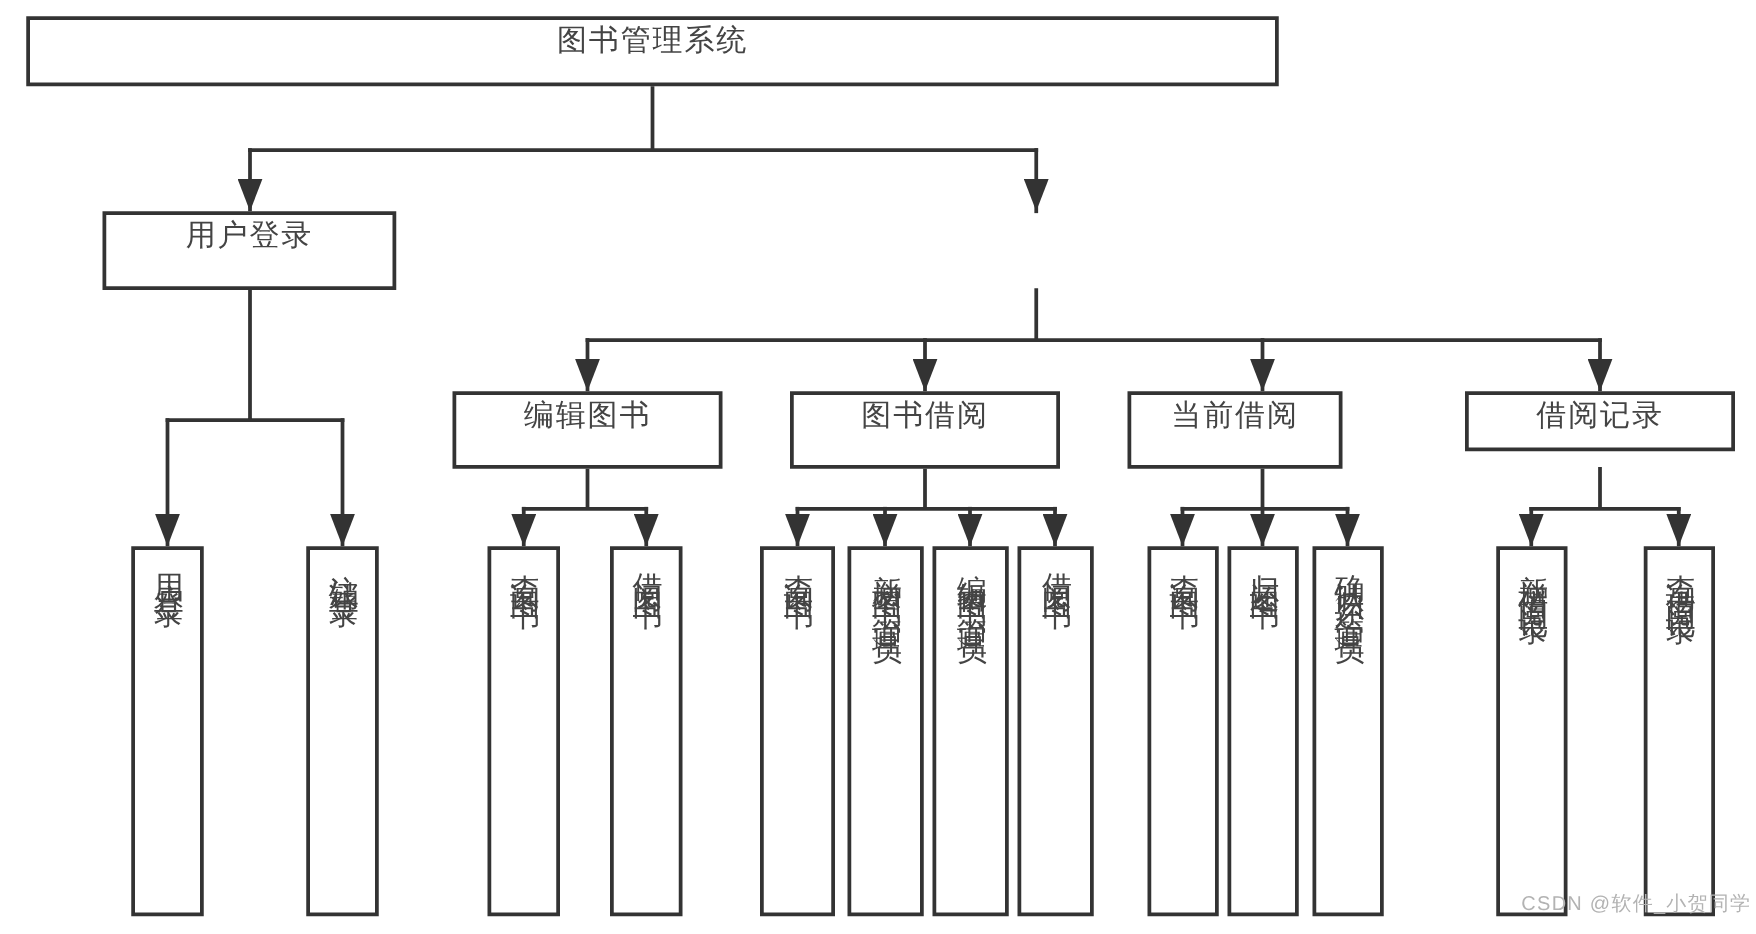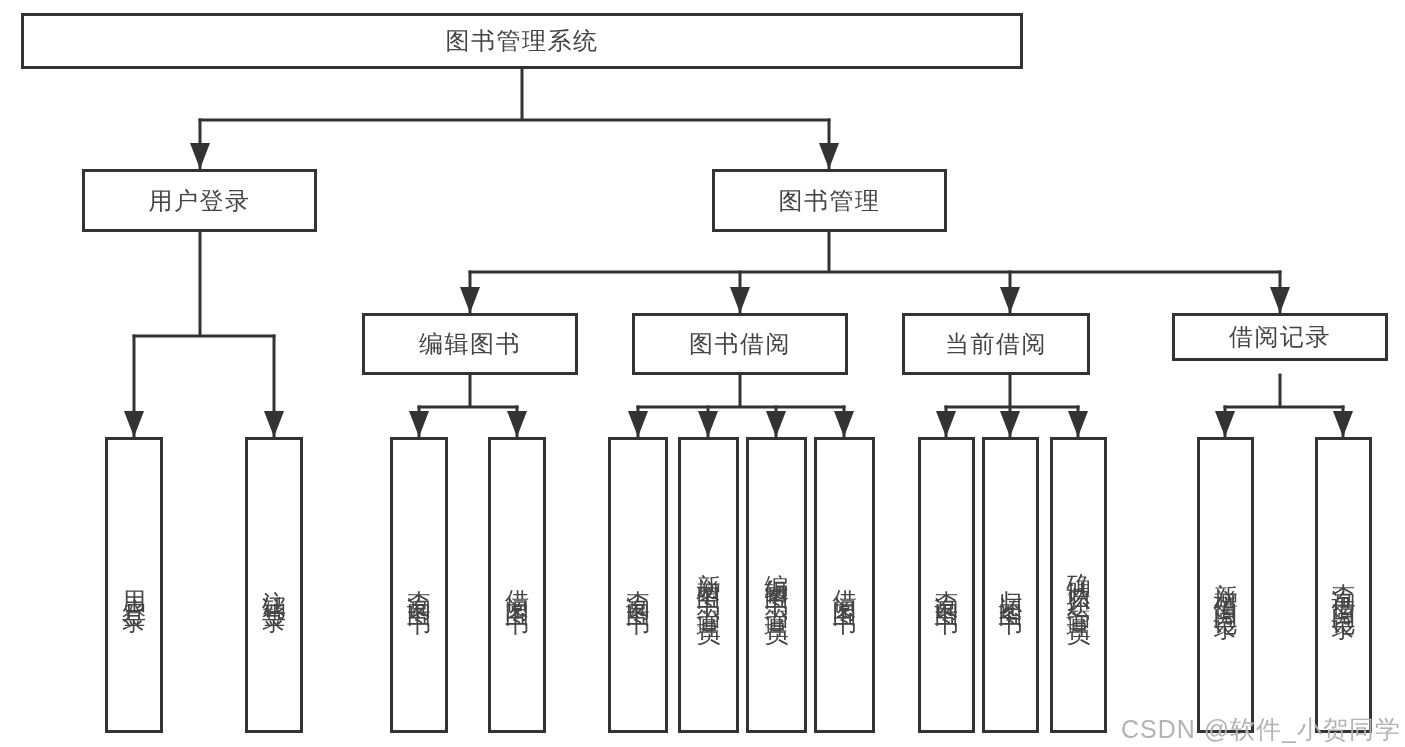--- a/index.html
+++ b/index.html
@@ -15,33 +15,33 @@
     background:var(--background);
     font-family:"Liberation Sans","DejaVu Sans",sans-serif;
     overflow:hidden;
   }
   #wires{position:absolute;left:0;top:0;width:1405px;height:747px;}
   #wires path{stroke:var(--line);stroke-width:3;fill:none;stroke-linecap:square;}
   #wires polygon{fill:var(--line);stroke:none;}
   .node{
     position:absolute;box-sizing:border-box;
     border:3px solid var(--line);background:#fff;
-    display:flex;align-items:center;justify-content:center;
+    display:flex;align-items:flex-start;justify-content:center;
     color:var(--node-text);font-size:24px;
   }
   .hnode span{letter-spacing:1.5px;white-space:nowrap;}
   .vnode span{
     writing-mode:vertical-rl;
     line-height:1;
     letter-spacing:7px;
     white-space:nowrap;
   }
   .watermark{
     position:absolute;right:4px;top:713px;
-    color:var(--watermark);font-size:25px;letter-spacing:1px;
+    color:var(--watermark);font-size:16px;letter-spacing:1px;
     white-space:nowrap;z-index:5;
   }
 </style>
 </head>
 <body>
 
 <div id="stage">
 
   <svg id="wires" viewBox="0 0 1405 747" xmlns="http://www.w3.org/2000/svg">
     <defs>
@@ -79,31 +79,28 @@
     <path d="M1343 407 V437" marker-end="url(#arrowhead)"></path>
   </svg>
 
   <div class="node hnode" style="left:21px;top:13px;width:1002px;height:56px">
     <span>图书管理系统</span>
   </div>
 
   <div class="node hnode" style="left:82px;top:169px;width:235px;height:63px">
     <span>用户登录</span>
   </div>
-  <div class="node hnode" style="left:712px;top:169px;width:235px;height:63px">
-    <span>图书管理</span>
-  </div>
 
   <div class="node hnode" style="left:362px;top:313px;width:216px;height:62px">
     <span>编辑图书</span>
   </div>
   <div class="node hnode" style="left:632px;top:313px;width:216px;height:62px">
     <span>图书借阅</span>
   </div>
-  <div class="node hnode" style="left:902px;top:313px;width:188px;height:62px">
+  <div class="node hnode" style="left:902px;top:313px;width:172px;height:62px">
     <span>当前借阅</span>
   </div>
   <div class="node hnode" style="left:1172px;top:313px;width:216px;height:48px">
     <span>借阅记录</span>
   </div>
 
   <div class="node vnode" style="left:105px;top:437px;width:58px;height:296px">
     <span>用户登录</span>
   </div>
   <div class="node vnode" style="left:245px;top:437px;width:58px;height:296px">

